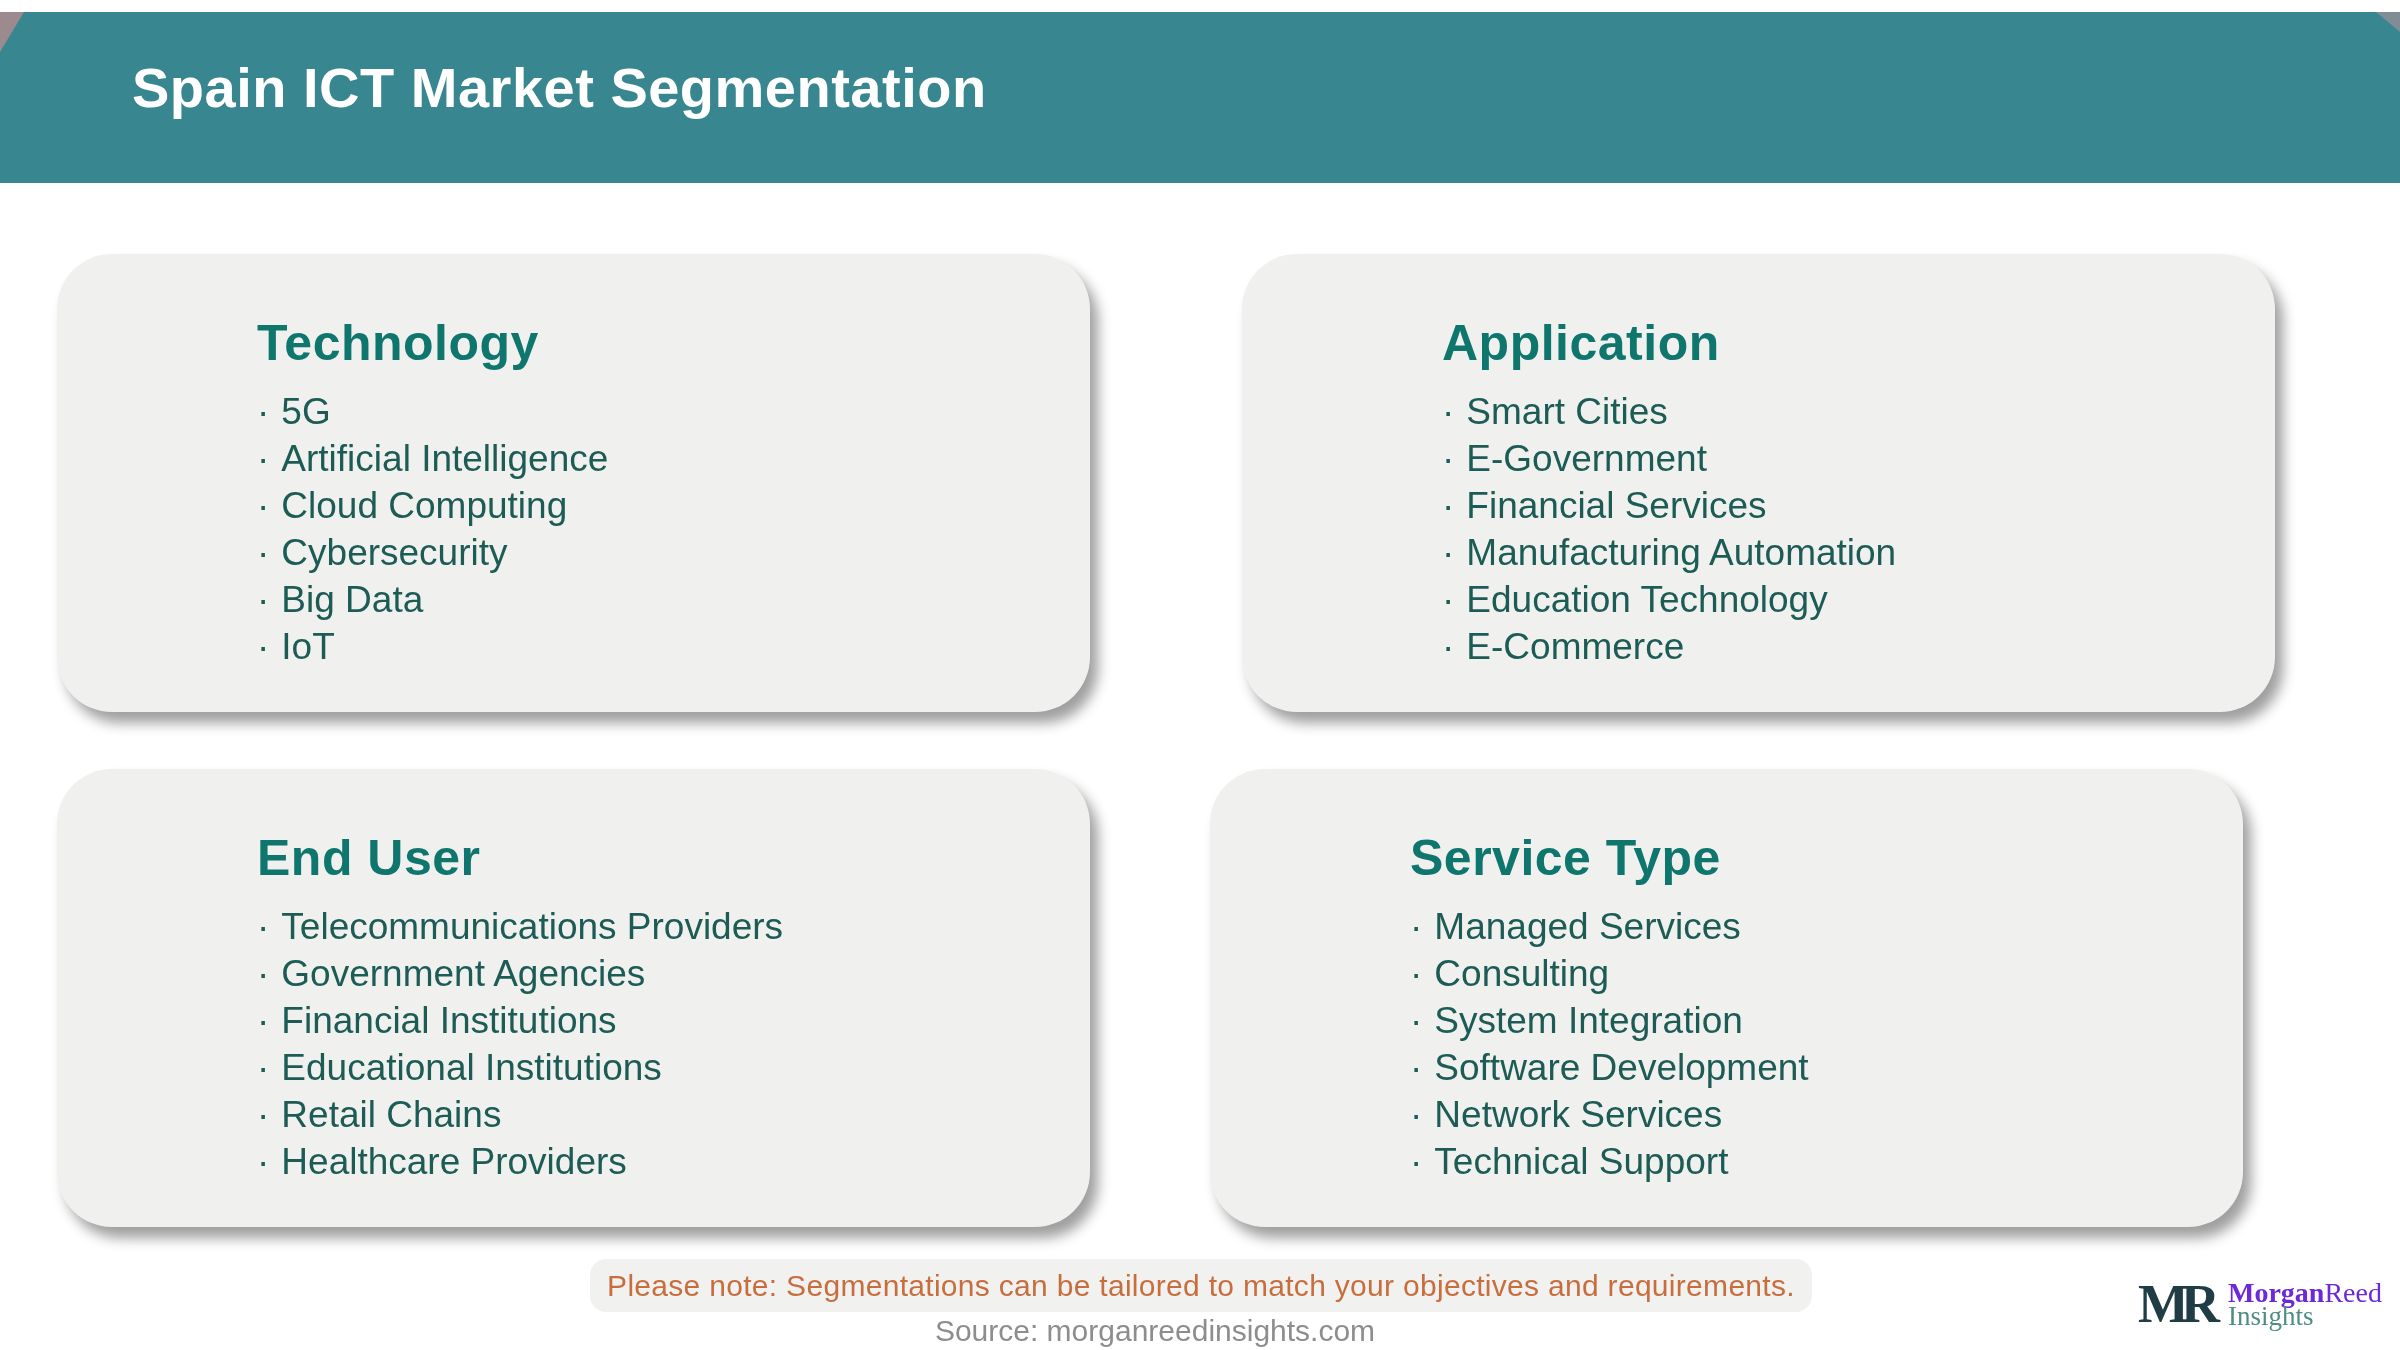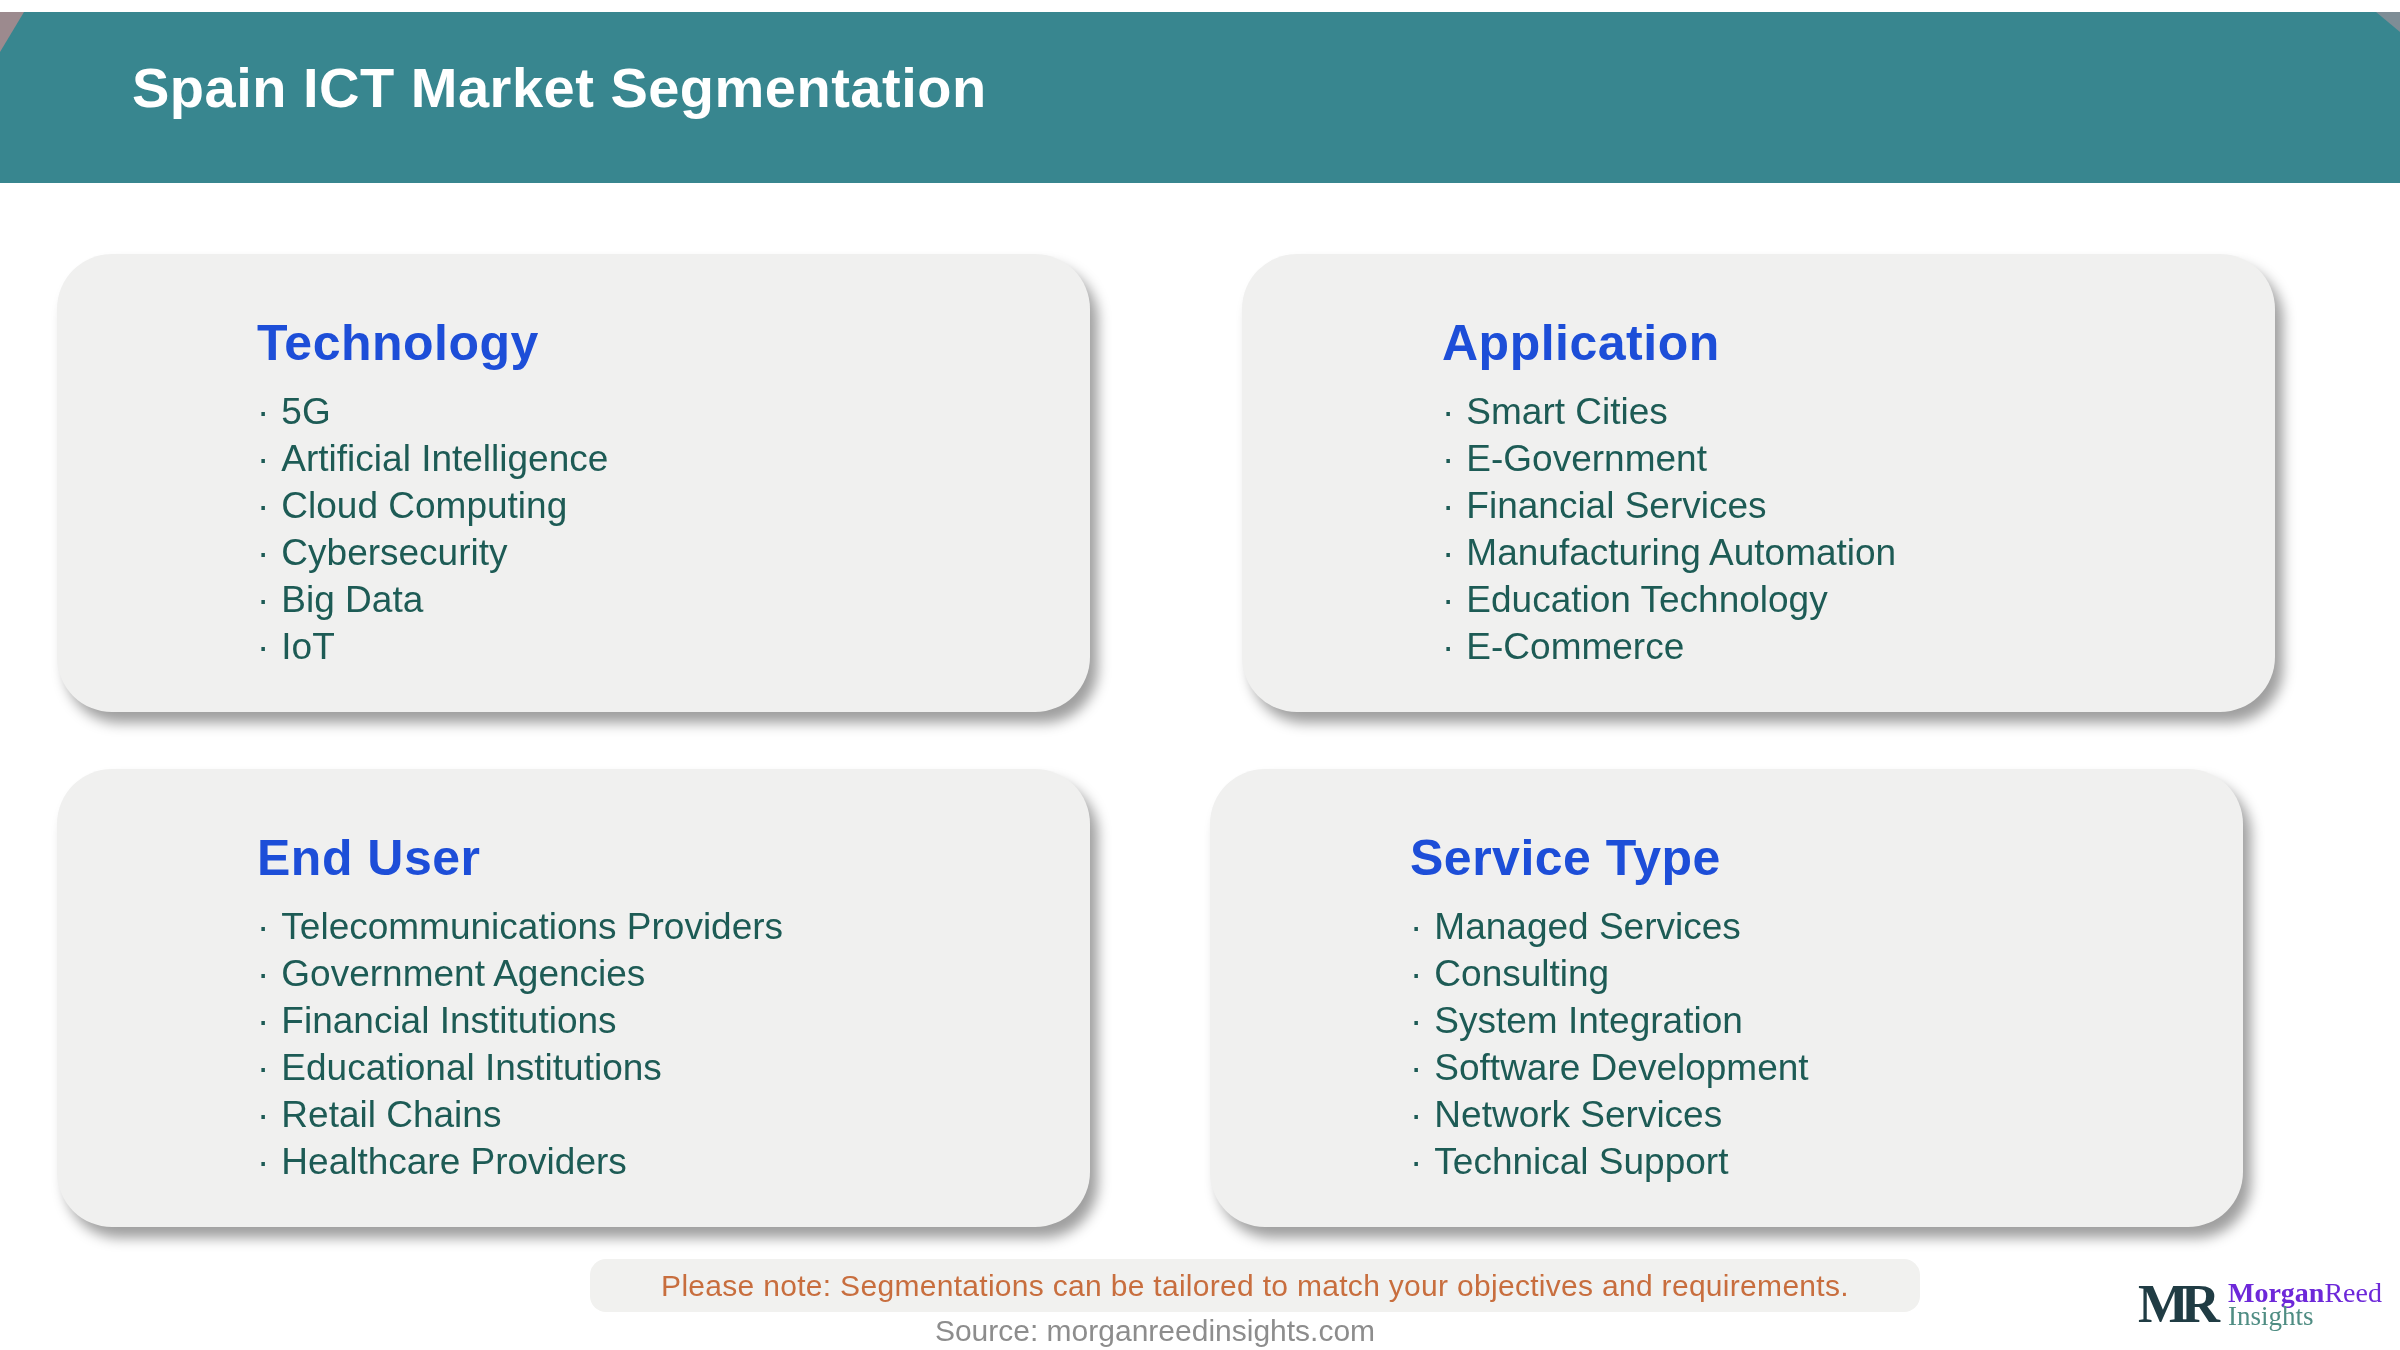--- a/index.html
+++ b/index.html
@@ -47,42 +47,42 @@
   }
   .pos-tl { left: 57px;  top: 242px; }
   .pos-tr { left: 1242px; top: 242px; }
   .pos-bl { left: 57px;  top: 757px; }
   .pos-br { left: 1210px; top: 757px; }
 
   .card-title {
     margin: 0;
     font-size: 50px;
     font-weight: bold;
-    color: #1d4ed8;
+    color: #0f766e;
     letter-spacing: 0.5px;
   }
   .card-list {
     list-style: none;
     margin: 16px 0 0 0;
     padding: 0;
     font-size: 37px;
     line-height: 47px;
     color: #1d5b55;
   }
   .card-list li { white-space: nowrap; }
   .bullet {
     display: inline-block;
     margin-right: 12px;
   }
 
   
   #note-bar {
     position: absolute;
     left: 590px; top: 1247px;
-    width: 1330px; height: 53px;
+    width: 1222px; height: 53px;
     background: #f1f1ef;
     border-radius: 16px;
     text-align: center;
     line-height: 53px;
     font-size: 30px;
     color: #c86e3e;
     letter-spacing: 0.3px;
   }
   #source-line {
     position: absolute;

